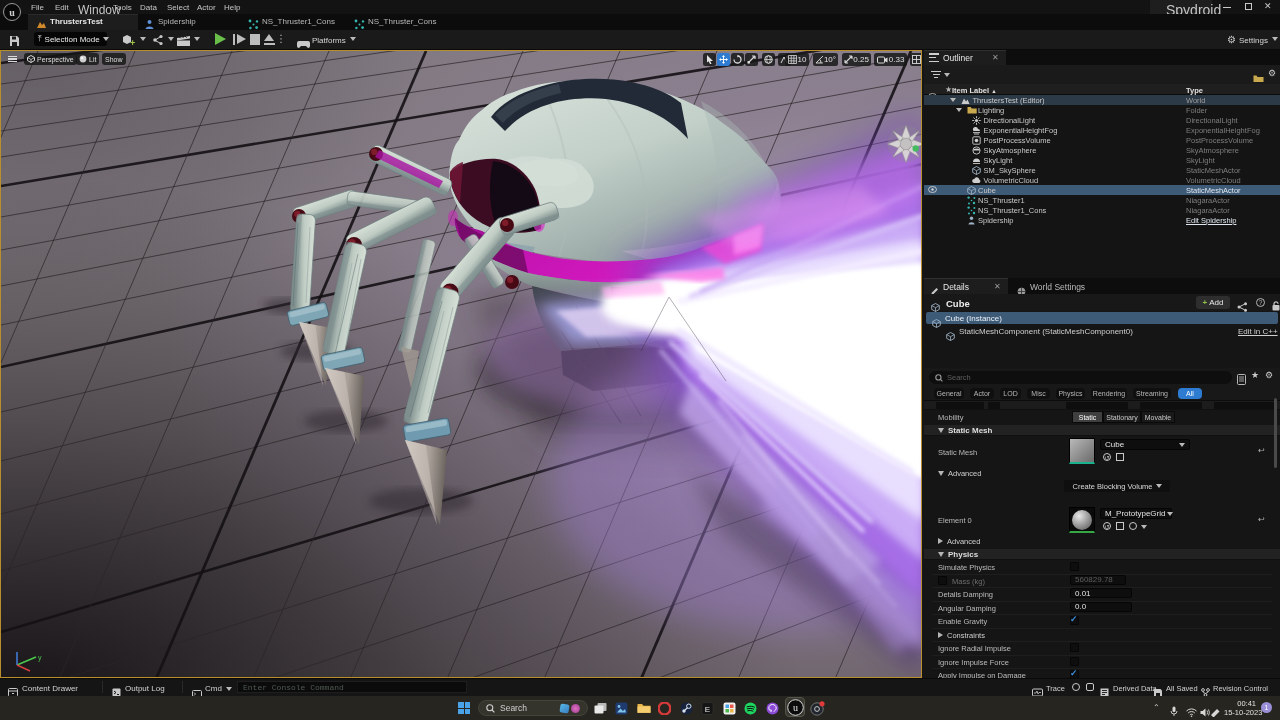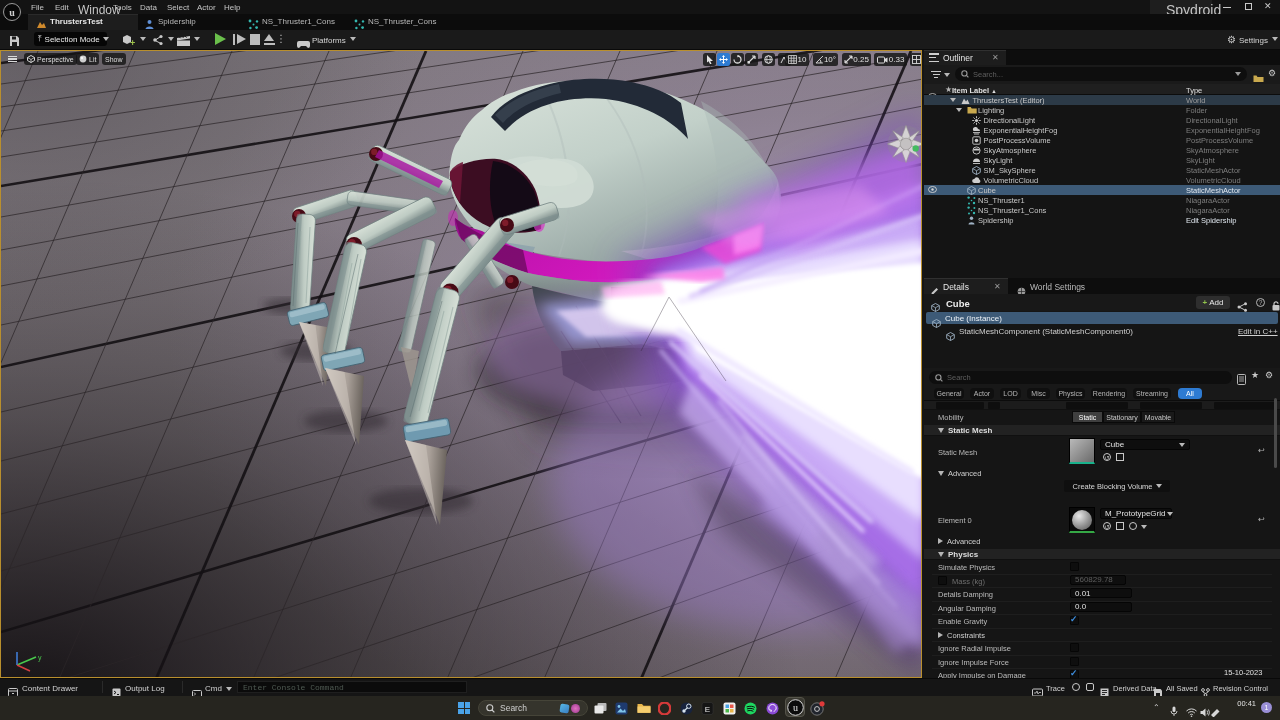--- a/index.html
+++ b/index.html
@@ -504,40 +504,32 @@
       </div>
       <div class="abs txt" style="left:19px;top:3px;font-size:8.5px;color:#e6e6e6">Outliner</div>
       <div class="abs" style="left:68px;top:3px;color:#9a9a9a;font-size:8px">✕</div>
       <div class="abs" style="left:0;top:15px;width:356px;height:19px;background:#1a1a1a"></div>
       <div class="abs" style="left:7px;top:21px;width:10px;height:7px;display:flex;flex-direction:column;justify-content:space-between">
         <div style="height:1.3px;background:#c9c9c9"></div>
         <div style="height:1.3px;background:#c9c9c9;width:70%;margin:0 auto"></div>
         <div style="height:1.3px;background:#c9c9c9;width:40%;margin:0 auto"></div>
       </div>
       <div class="abs" style="left:20px;top:23px;width:0;height:0;border-left:3px solid transparent;border-right:3px solid transparent;border-top:4px solid #b9b9b9"></div>
-      <div class="abs" style="left:31px;top:17px;width:292px;height:14px;background:#0e0e0e;border-radius:7px;display:flex;align-items:center;padding:0 6px">
-        <svg width="8" height="8" viewBox="0 0 8 8" style="">
-          <circle cx="3.4" cy="3.4" r="2.6" fill="none" stroke="#9a9a9a" stroke-width="1.1"></circle>
-          <path d="M5.4,5.4 L7.4,7.4" stroke="#9a9a9a" stroke-width="1.2"></path>
-        </svg>
-        <span style="color:#5e5e5e;font-size:7.5px;margin-left:4px">Search...</span>
-        <span style="margin-left:auto;width:0;height:0;border-left:3px solid transparent;border-right:3px solid transparent;border-top:4px solid #9a9a9a"></span>
-      </div>
       <div class="abs" style="left:329px;top:19px;width:11px;height:9px"><svg width="11" height="9" viewBox="0 0 11 9" style="">
           <path d="M0.5,1.5 h3 l1,1.5 h6 v5 h-10 Z" fill="#c9a94e"></path>
         </svg></div>
       <div class="abs" style="left:344px;top:18px;color:#c9c9c9;font-size:9px">⚙</div>
       <div class="abs" style="left:0;top:34px;width:356px;height:11px;background:#1f1f1f;border-bottom:1px solid #0c0c0c"></div>
       <div class="abs" style="left:4px;top:36px;width:9px;height:7px"><svg width="9" height="7" viewBox="0 0 9 7" style="">
           <ellipse cx="4.5" cy="3.5" rx="4" ry="3" fill="none" stroke="#b5b5b5" stroke-width="0.9"></ellipse>
           <circle cx="4.5" cy="3.5" r="1.2" fill="#b5b5b5"></circle>
         </svg></div>
       <div class="abs" style="left:21px;top:35px;color:#b5b5b5;font-size:8px">★</div>
       <div class="abs" style="left:28px;top:36px;color:#e0e0e0;font-size:7.5px;font-weight:bold">Item Label <span style="font-size:5.5px">▲</span></div>
-      <div class="abs" style="left:262px;top:36px;color:#e0e0e0;font-size:7.5px;font-weight:normal">Type</div>
+      <div class="abs" style="left:262px;top:36px;color:#e0e0e0;font-size:7.5px;font-weight:bold">Type</div>
       <div class="row" style="top:45px;background:#2c3a47;">
         <span style="position:absolute;left:26.0px;top:3px;width:0;height:0;border-left:3.5px solid transparent;border-right:3.5px solid transparent;border-top:4.5px solid #b9b9b9"></span>
         <span style="position:absolute;left:37.0px;top:0.5px;width:9px;height:9px"><svg width="9" height="9" viewBox="0 0 9 9" style="">
             <path d="M0.5,8 L3,2.5 L5,5.5 L6.5,3.5 L8.5,8 Z" fill="#c9c9c9"></path>
           </svg></span>
         <span style="position:absolute;left:48.5px;">ThrustersTest (Editor)</span>
         <span class="typ" style="color:#9a9a9a">World</span>
       </div>
       <div class="row" style="top:55px;">
         <span style="position:absolute;left:31.5px;top:3px;width:0;height:0;border-left:3.5px solid transparent;border-right:3.5px solid transparent;border-top:4.5px solid #b9b9b9"></span>
@@ -641,21 +633,21 @@
           </svg></span>
         <span style="position:absolute;left:54.0px;">NS_Thruster1_Cons</span>
         <span class="typ" style="color:#7e7e7e">NiagaraActor</span>
       </div>
       <div class="row" style="top:165px;">
         <span style="position:absolute;left:42.5px;top:0.5px;width:9px;height:9px"><svg width="9" height="9" viewBox="0 0 9 9" style="">
             <circle cx="4.5" cy="2.3" r="1.7" fill="#9fb2c4"></circle>
             <path d="M1.5,8.5 C1.5,5.5 7.5,5.5 7.5,8.5 Z" fill="#9fb2c4"></path>
           </svg></span>
         <span style="position:absolute;left:54.0px;">Spidership</span>
-        <span class="typ" style="color:#dfe6ee;">Edit Spidership</span>
+        <span class="typ" style="color:#dfe6ee;text-decoration:underline">Edit Spidership</span>
       </div>
     </div>
     <div class="abs" style="left:924px;top:278px;width:356px;height:400px;background:#151515">
       <div class="abs" style="left:0;top:0;width:356px;height:16px;background:#0d0d0d"></div>
       <div class="abs" style="left:0;top:0;width:84px;height:16px;background:#1d1d1d;border-top:1px solid #303030"></div>
       <div class="abs" style="left:6px;top:4px;width:9px;height:9px"><svg width="9" height="9" viewBox="0 0 9 9" style="">
           <path d="M1,8 L2,5.5 L6.5,1 L8,2.5 L3.5,7 Z" fill="#c9c9c9"></path>
         </svg></div>
       <div class="abs txt" style="left:19px;top:4px;font-size:8.5px;color:#e6e6e6">Details</div>
       <div class="abs" style="left:70px;top:4px;color:#9a9a9a;font-size:8px">✕</div>
@@ -927,14 +919,14 @@
         <circle cx="5.5" cy="8.2" r="0.8" fill="#d6d6d6"></circle>
       </svg></div>
     <div class="abs" style="left:1200px;top:703px"><svg width="10" height="9" viewBox="0 0 10 9" style="">
         <path d="M0.5,3 h2 l3,-2.5 v8 l-3,-2.5 h-2 Z" fill="#d6d6d6"></path>
         <path d="M7,2.5 a3.5,3.5 0 0 1 0,4 M8.5,1.5 a5.5,5.5 0 0 1 0,6" stroke="#d6d6d6" stroke-width="0.9" fill="none"></path>
       </svg></div>
     <div class="abs" style="left:1210px;top:703px"><svg width="11" height="9" viewBox="0 0 11 9" style="">
         <path d="M1,7 L7,1 L9.5,3.5 L3.5,9.5 Z" fill="#d6d6d6"></path>
       </svg></div>
     <div class="abs" style="left:1228px;top:699px;color:#e0e0e0;font-size:7.5px;text-align:right;width:28px">00:41</div>
-    <div class="abs" style="left:1224px;top:668px;color:#e0e0e0;font-size:7.5px">15-10-2023</div>
+    <div class="abs" style="left:1224px;top:708px;color:#e0e0e0;font-size:7.5px">15-10-2023</div>
     <div class="abs" style="left:1261px;top:702px;width:11px;height:11px;border-radius:50%;background:#9a8fd6;display:flex;align-items:center;justify-content:center;color:#fff;font-size:7px">1</div>
   </div>
 </body></html>

